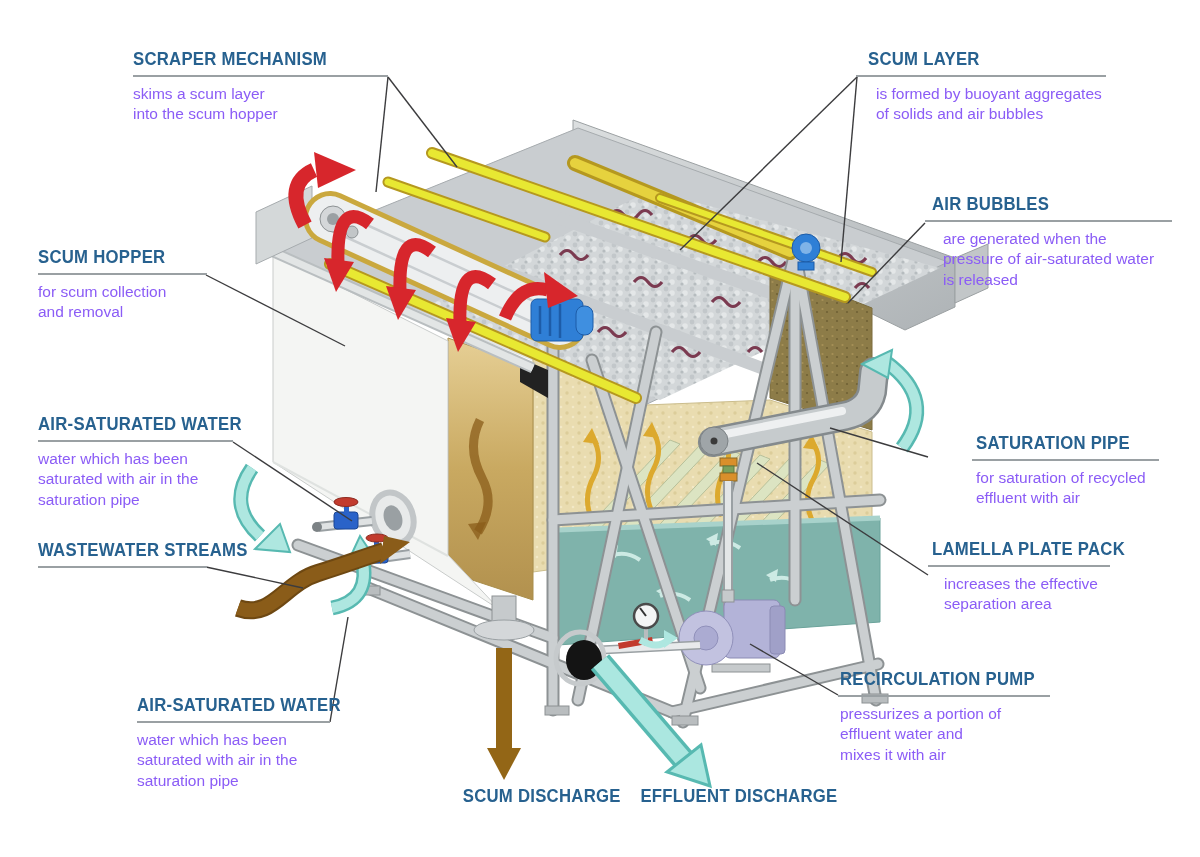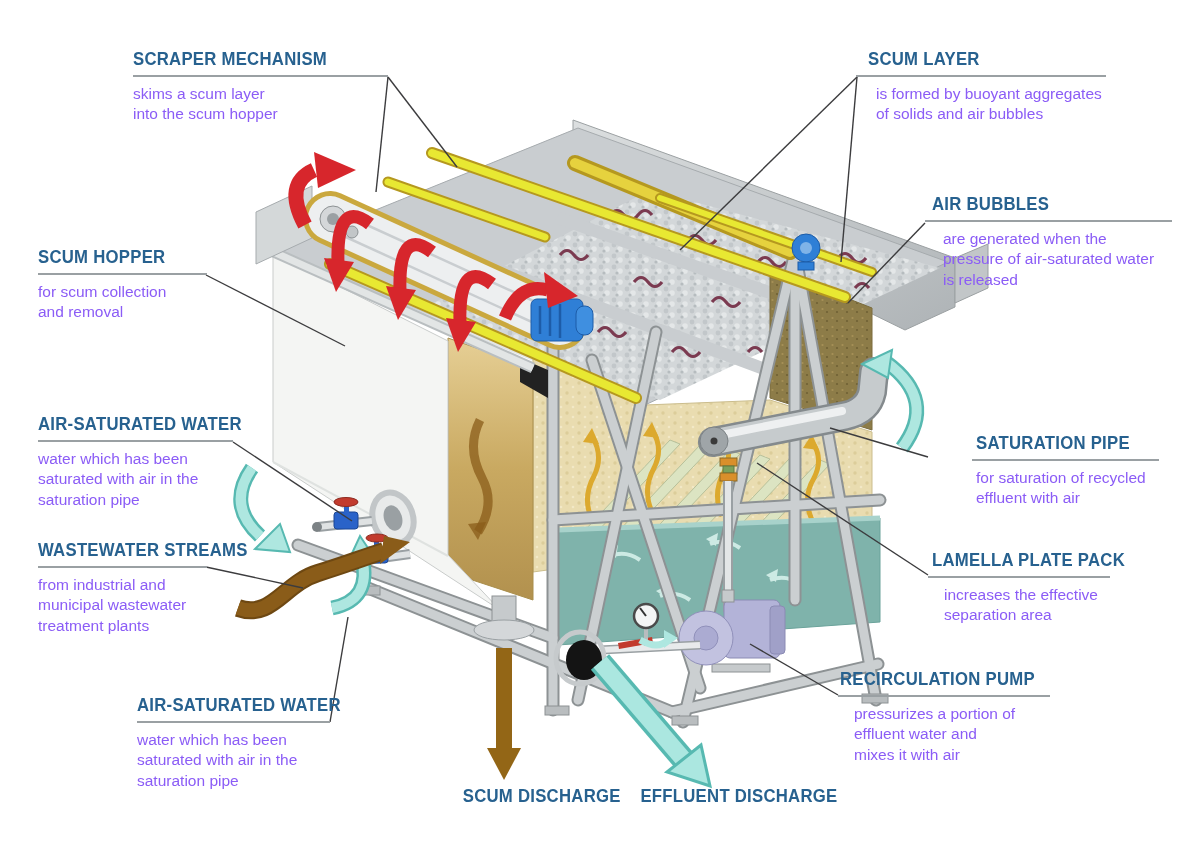--- a/index.html
+++ b/index.html
@@ -342,45 +342,44 @@
 
 <div class="label" style="left:38px;top:413px;width:195px">
   <div class="ltitle">AIR-SATURATED WATER</div>
   <div class="rule"></div>
   <div class="ldesc" style="max-width:162px">water which has been saturated with air in the saturation pipe</div>
 </div>
 
 <div class="label" style="left:38px;top:539px;width:169px">
   <div class="ltitle">WASTEWATER STREAMS</div>
   <div class="rule"></div>
-  <div class="ldesc" style="max-width:168px">from industrial and municipal wastewater treatment plants</div>
 </div>
 
 <div class="label" style="left:137px;top:694px;width:193px">
   <div class="ltitle">AIR-SATURATED WATER</div>
   <div class="rule"></div>
   <div class="ldesc" style="max-width:162px">water which has been saturated with air in the saturation pipe</div>
 </div>
 
 <div class="label" style="left:972px;top:432px;width:187px">
   <div class="ltitle" style="margin-left:4px">SATURATION PIPE</div>
   <div class="rule"></div>
   <div class="ldesc" style="margin-left:4px;max-width:190px">for saturation of recycled effluent with air</div>
 </div>
 
-<div class="label" style="left:928px;top:549px;width:182px">
+<div class="label" style="left:928px;top:538px;width:182px">
   <div class="ltitle" style="margin-left:4px">LAMELLA PLATE PACK</div>
   <div class="rule"></div>
   <div class="ldesc" style="margin-left:16px;max-width:170px">increases the effective separation area</div>
 </div>
 
 <div class="label" style="left:838px;top:668px;width:212px">
   <div class="ltitle" style="margin-left:2px">RECIRCULATION PUMP</div>
   <div class="rule"></div>
-  <div class="ldesc" style="margin-left:16px;max-width:165px">pressurizes a portion of effluent water and mixes it with air</div>
+  <div class="ldesc" style="margin-left:2px;max-width:165px">pressurizes a portion of effluent water and mixes it with air</div>
 </div>
 
 <div class="label solo" style="left:452px;top:785px">
   <div class="ltitle">SCUM DISCHARGE</div>
 </div>
 
 <div class="label solo" style="left:627px;top:785px">
   <div class="ltitle">EFFLUENT DISCHARGE</div>
 </div>
 

